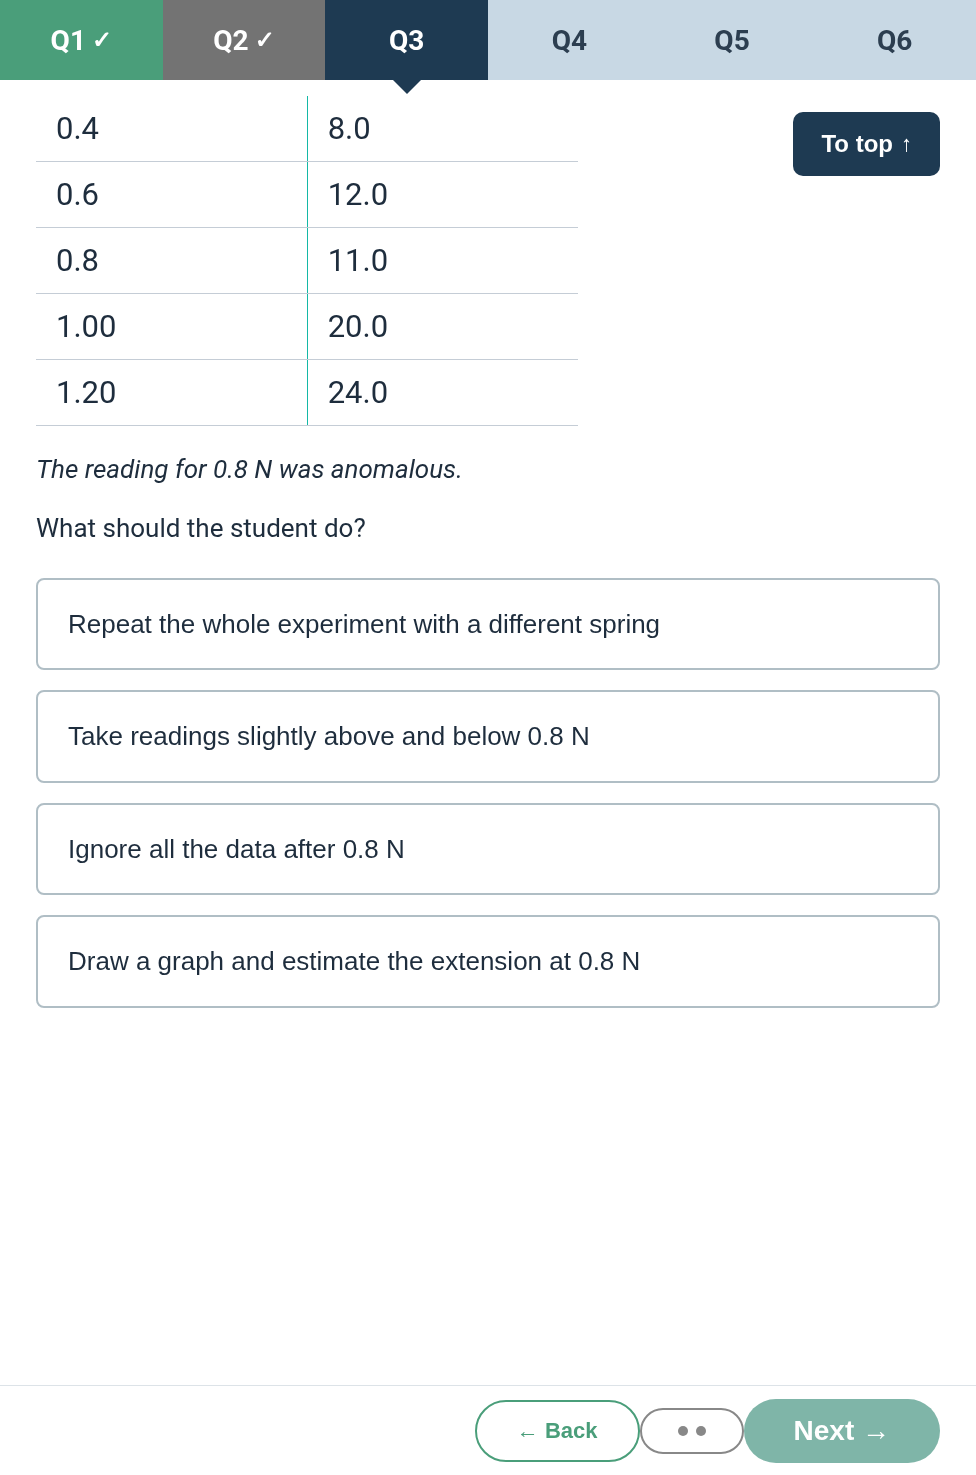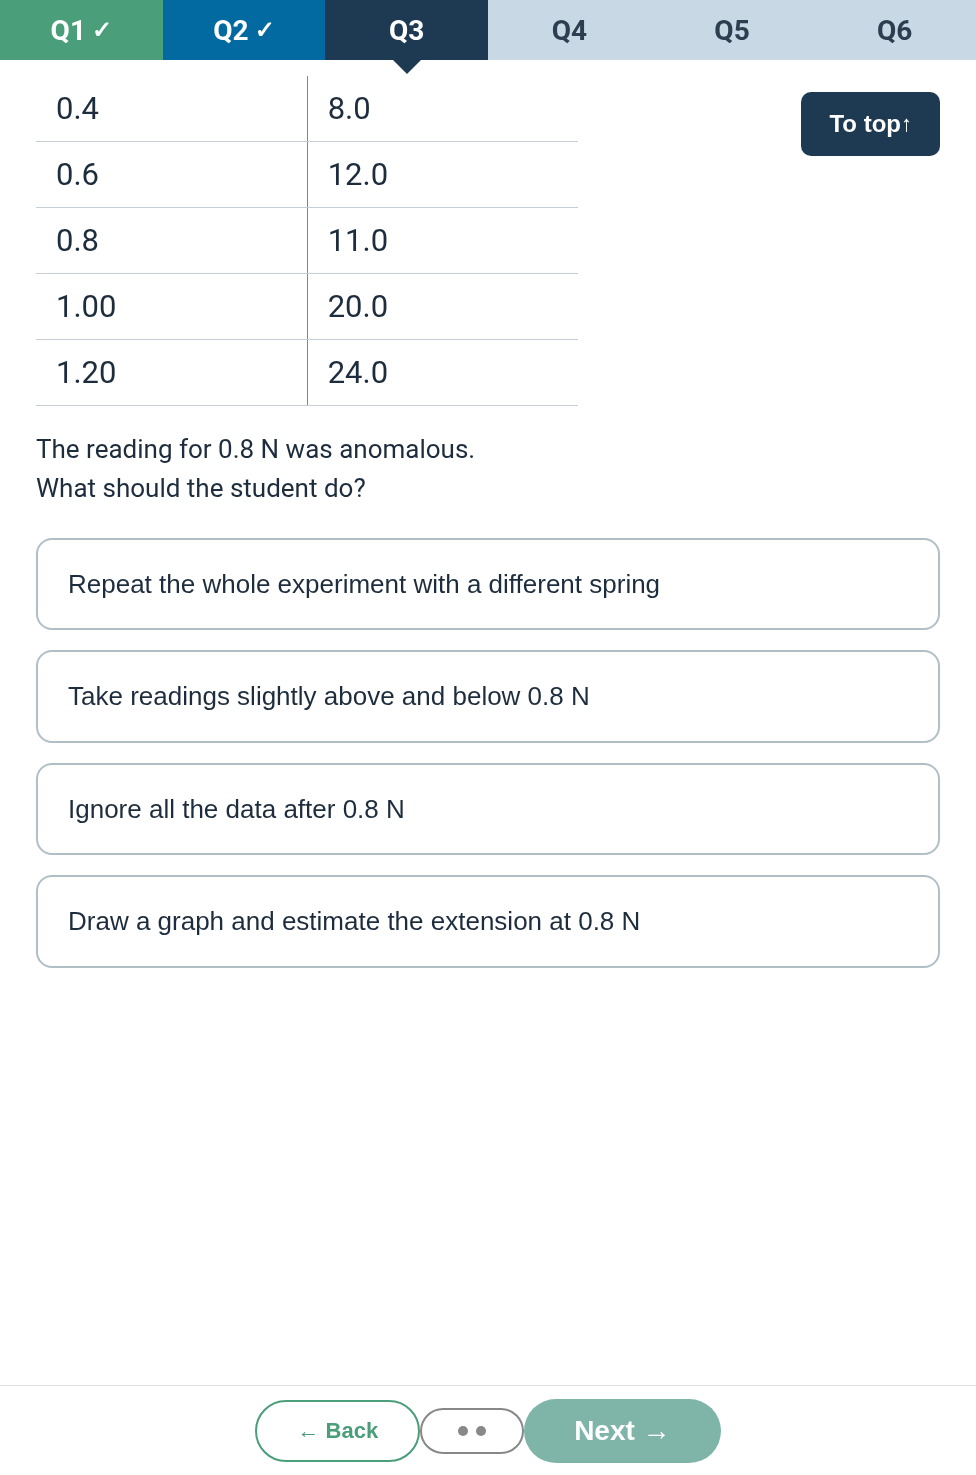--- a/index.html
+++ b/index.html
@@ -10,21 +10,21 @@
       min-height: 1475px;
       display: flex;
       flex-direction: column;
     }
 
     
     .tab-bar {
       display: flex;
       width: 100%;
       background: #4a9e7a;
-      height: 60px;
+      height: 80px;
     }
     .tab {
       flex: 1;
       display: flex;
       align-items: center;
       justify-content: center;
       font-size: 28px;
       font-weight: 700;
       color: white;
       cursor: pointer;
@@ -92,66 +92,69 @@
       background: #1e3a52;
       color: white;
       border: none;
       border-radius: 10px;
       padding: 18px 28px;
       font-size: 24px;
       font-weight: 600;
       cursor: pointer;
       display: flex;
       align-items: center;
+      gap: 8px;
     }
     .to-top-btn .arrow-up {
       font-size: 22px;
     }
 
     
     .text-paragraph {
       font-size: 26px;
       color: #1e2d3d;
+      margin-bottom: 20px;
       line-height: 1.5;
+      font-style: italic;
     }
 
     .question-text {
       font-size: 26px;
       color: #1e2d3d;
       margin-bottom: 30px;
       line-height: 1.5;
     }
 
     
     .answer-options {
       display: flex;
       flex-direction: column;
       gap: 20px;
       margin-bottom: 30px;
     }
     .answer-option {
       border: 2px solid #b0bec5;
-      border-radius: 16px;
+      border-radius: 8px;
       padding: 26px 30px;
       font-size: 26px;
       color: #1e2d3d;
       background: white;
       cursor: pointer;
       text-align: left;
       line-height: 1.4;
     }
 
     
     .bottom-bar {
       background: white;
       border-top: 1px solid #dde3e8;
       height: 90px;
       display: flex;
       align-items: center;
-      justify-content: center;
+      justify-content: flex-end;
       padding: 16px 36px;
     }
     .bottom-btn-outline {
       border: 2px solid #4a9e7a;
       border-radius: 40px;
       background: white;
       color: #4a9e7a;
       font-size: 22px;
       font-weight: 600;
       padding: 16px 40px;
@@ -187,21 +190,21 @@
 </head>
 <body>
 
 <div class="tab-bar">
 
   <div class="tab" style="background:#4a9e7a;">
     <span>Q1</span>
     <span class="tab-check">✓</span>
   </div>
 
-  <div class="tab" style="background:#0369a1;">
+  <div class="tab" style="background:#737373;">
     <span>Q2</span>
     <span class="tab-check">✓</span>
   </div>
 
   <div class="tab active">
     <span>Q3</span>
   </div>
 
   <div class="tab inactive-light">
     <span>Q4</span>

